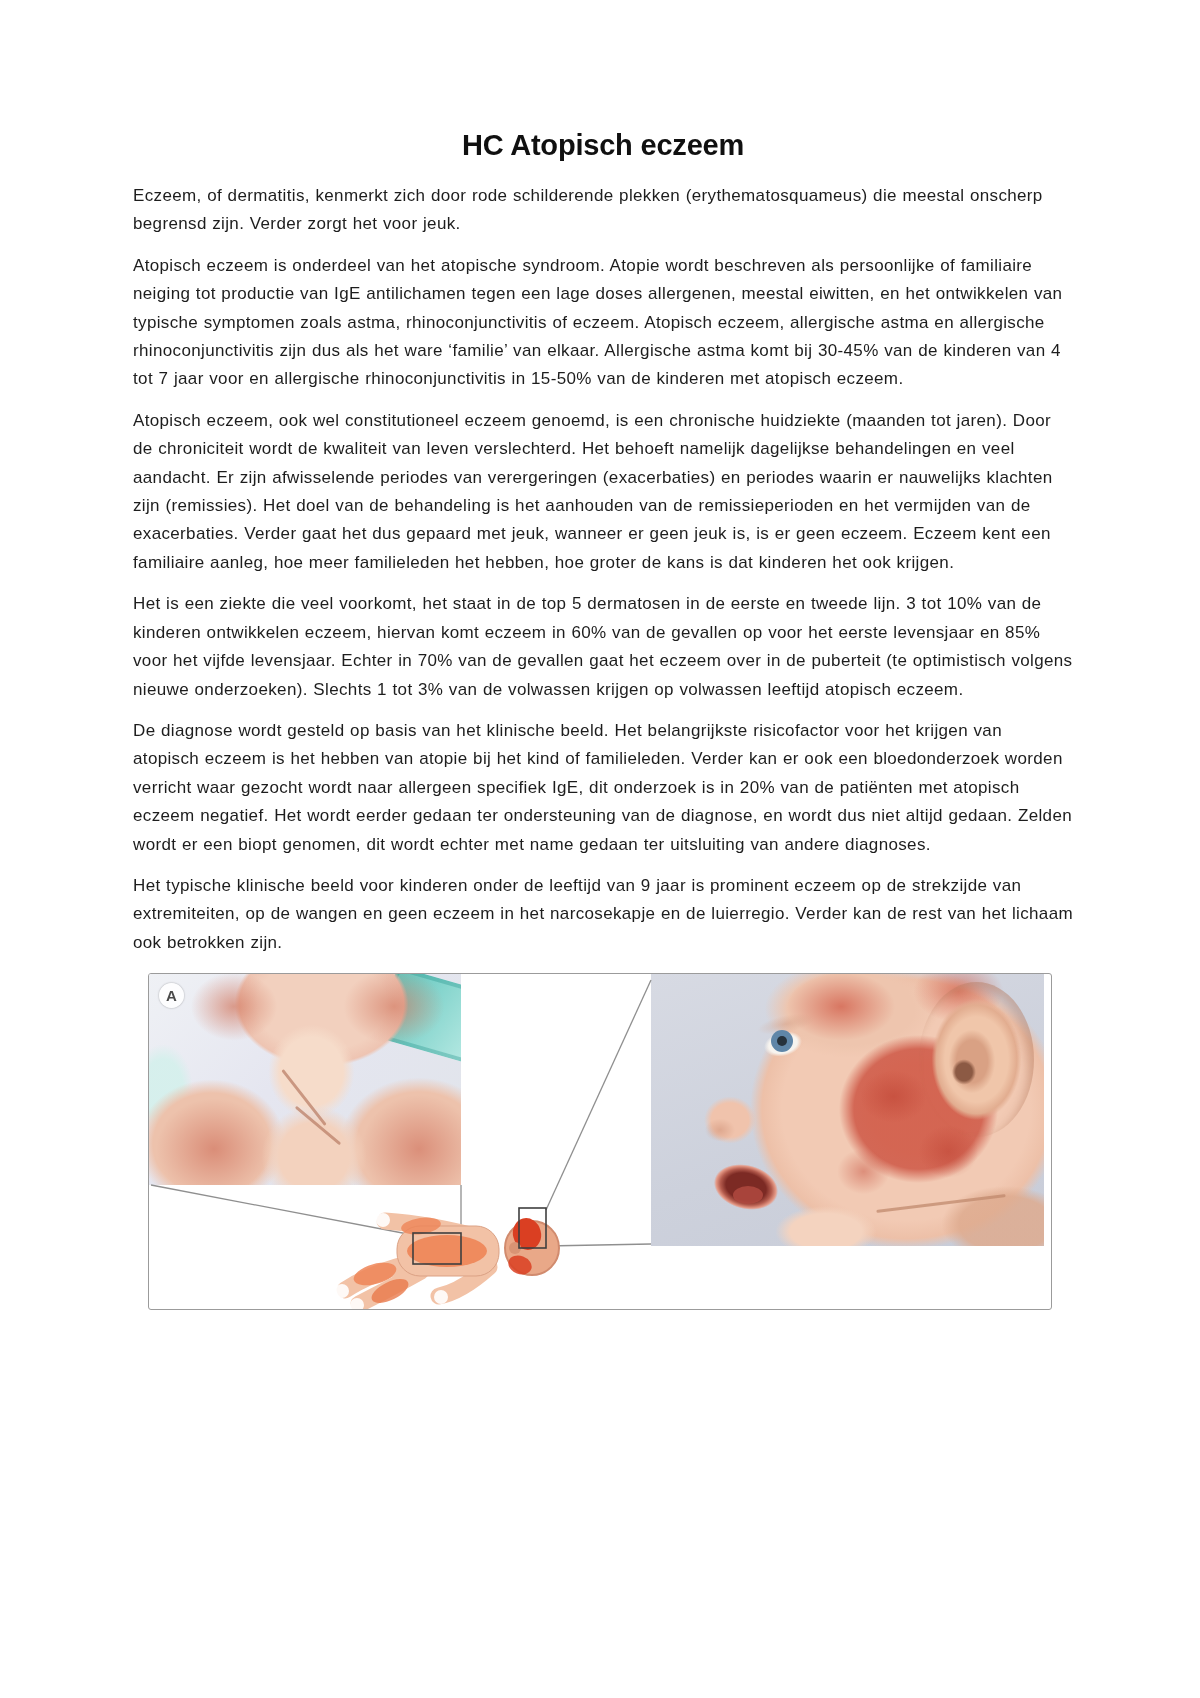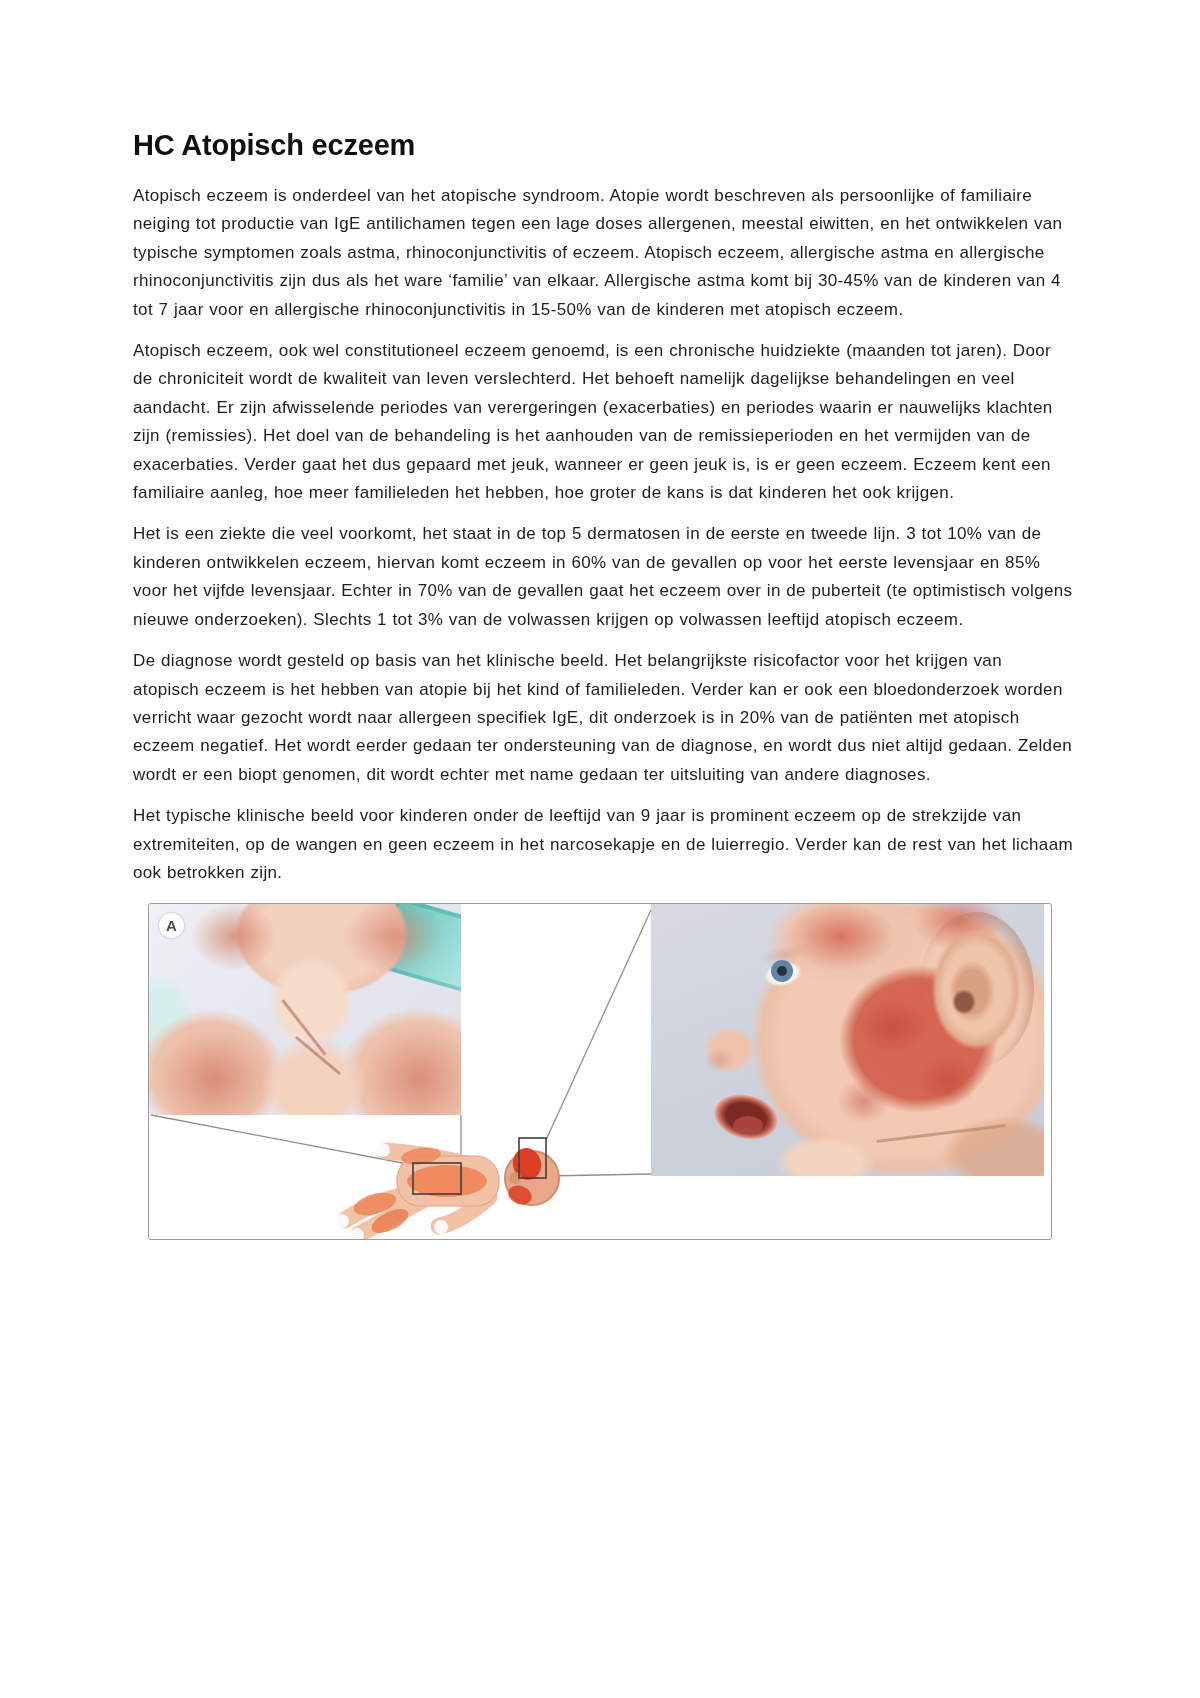--- a/index.html
+++ b/index.html
@@ -5,21 +5,21 @@
   html,body{margin:0;padding:0;}
   body{
     width:1200px;height:1698px;background:#ffffff;overflow:hidden;
     font-family:"Liberation Sans",sans-serif;color:#1c1c1c;position:relative;
   }
   .content{
     position:absolute;left:133px;top:128px;width:940px;
   }
   h1.doc-title{
     font-size:29px;line-height:34px;font-weight:700;color:#101010;
-    margin:0 0 20px 0;letter-spacing:-0.2px;
+    margin:0 0 20px 0;letter-spacing:-0.2px;text-align:center;
   }
   p.body-par{
     font-size:17px;line-height:28.4px;letter-spacing:0.35px;word-spacing:0.5px;
     margin:0 0 13px 0;color:#1d1d1d;
   }
   
   .fig{
     position:relative;margin:16px 0 0 15px;width:902px;height:335px;
     border:1px solid #9b9b9b;border-radius:3px;background:#ffffff;overflow:hidden;
   }
@@ -108,20 +108,21 @@
   
   .fig-overlay{position:absolute;left:0;top:0;width:902px;height:335px;pointer-events:none;}
 </style>
 </head>
 <body>
 
 <div class="content">
 
   <h1 class="doc-title">HC Atopisch eczeem</h1>
 
+  <p class="body-par">Eczeem, of dermatitis, kenmerkt zich door rode schilderende plekken (erythematosquameus) die meestal onscherp begrensd zijn. Verder zorgt het voor jeuk.</p>
   <p class="body-par">Atopisch eczeem is onderdeel van het atopische syndroom. Atopie wordt beschreven als persoonlijke of familiaire neiging tot productie van IgE antilichamen tegen een lage doses allergenen, meestal eiwitten, en het ontwikkelen van typische symptomen zoals astma, rhinoconjunctivitis of eczeem. Atopisch eczeem, allergische astma en allergische rhinoconjunctivitis zijn dus als het ware ‘familie’ van elkaar. Allergische astma komt bij 30-45% van de kinderen van 4 tot 7 jaar voor en allergische rhinoconjunctivitis in 15-50% van de kinderen met atopisch eczeem.</p>
   <p class="body-par">Atopisch eczeem, ook wel constitutioneel eczeem genoemd, is een chronische huidziekte (maanden tot jaren). Door de chroniciteit wordt de kwaliteit van leven verslechterd. Het behoeft namelijk dagelijkse behandelingen en veel aandacht. Er zijn afwisselende periodes van verergeringen (exacerbaties) en periodes waarin er nauwelijks klachten zijn (remissies). Het doel van de behandeling is het aanhouden van de remissieperioden en het vermijden van de exacerbaties. Verder gaat het dus gepaard met jeuk, wanneer er geen jeuk is, is er geen eczeem. Eczeem kent een familiaire aanleg, hoe meer familieleden het hebben, hoe groter de kans is dat kinderen het ook krijgen.</p>
   <p class="body-par">Het is een ziekte die veel voorkomt, het staat in de top 5 dermatosen in de eerste en tweede lijn. 3 tot 10% van de kinderen ontwikkelen eczeem, hiervan komt eczeem in 60% van de gevallen op voor het eerste levensjaar en 85% voor het vijfde levensjaar. Echter in 70% van de gevallen gaat het eczeem over in de puberteit (te optimistisch volgens nieuwe onderzoeken). Slechts 1 tot 3% van de volwassen krijgen op volwassen leeftijd atopisch eczeem.</p>
   <p class="body-par">De diagnose wordt gesteld op basis van het klinische beeld. Het belangrijkste risicofactor voor het krijgen van atopisch eczeem is het hebben van atopie bij het kind of familieleden. Verder kan er ook een bloedonderzoek worden verricht waar gezocht wordt naar allergeen specifiek IgE, dit onderzoek is in 20% van de patiënten met atopisch eczeem negatief. Het wordt eerder gedaan ter ondersteuning van de diagnose, en wordt dus niet altijd gedaan. Zelden wordt er een biopt genomen, dit wordt echter met name gedaan ter uitsluiting van andere diagnoses.</p>
   <p class="body-par">Het typische klinische beeld voor kinderen onder de leeftijd van 9 jaar is prominent eczeem op de strekzijde van extremiteiten, op de wangen en geen eczeem in het narcosekapje en de luierregio. Verder kan de rest van het lichaam ook betrokken zijn.</p>
 
   <div class="fig">
 
     <div class="photo photo-a">
       <div class="blob pa-teal2"></div>

